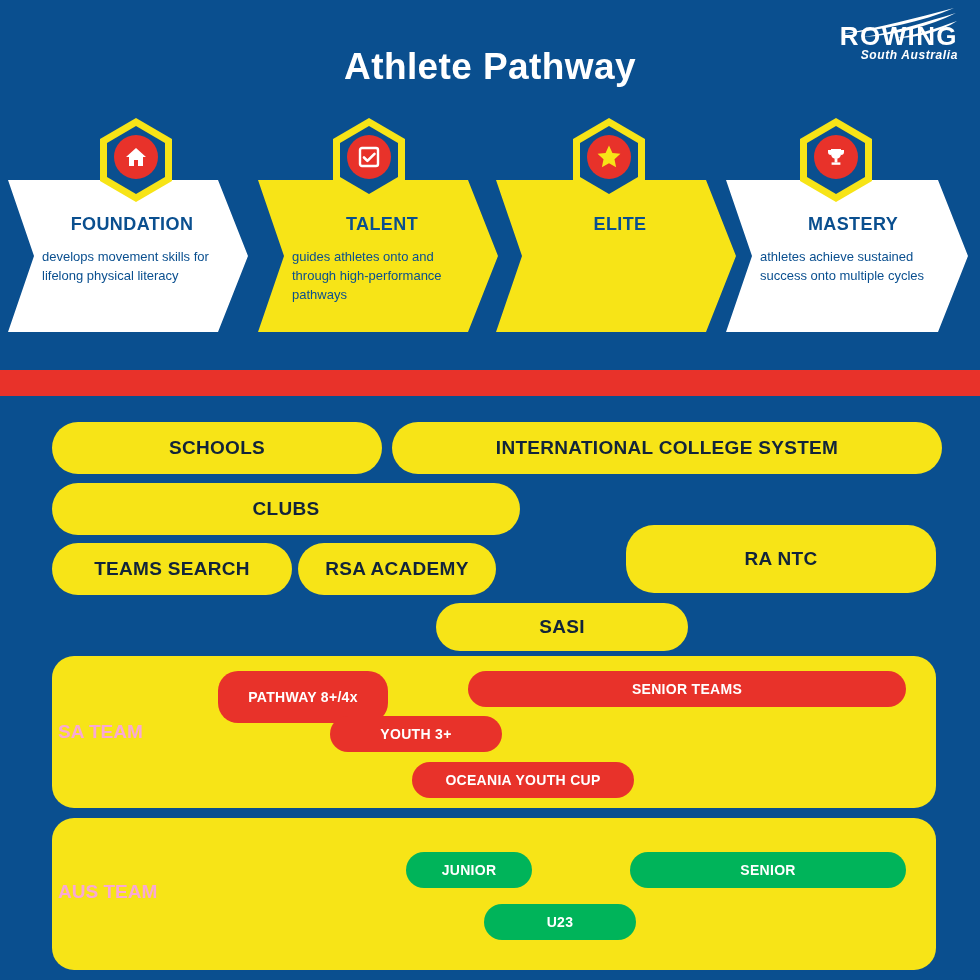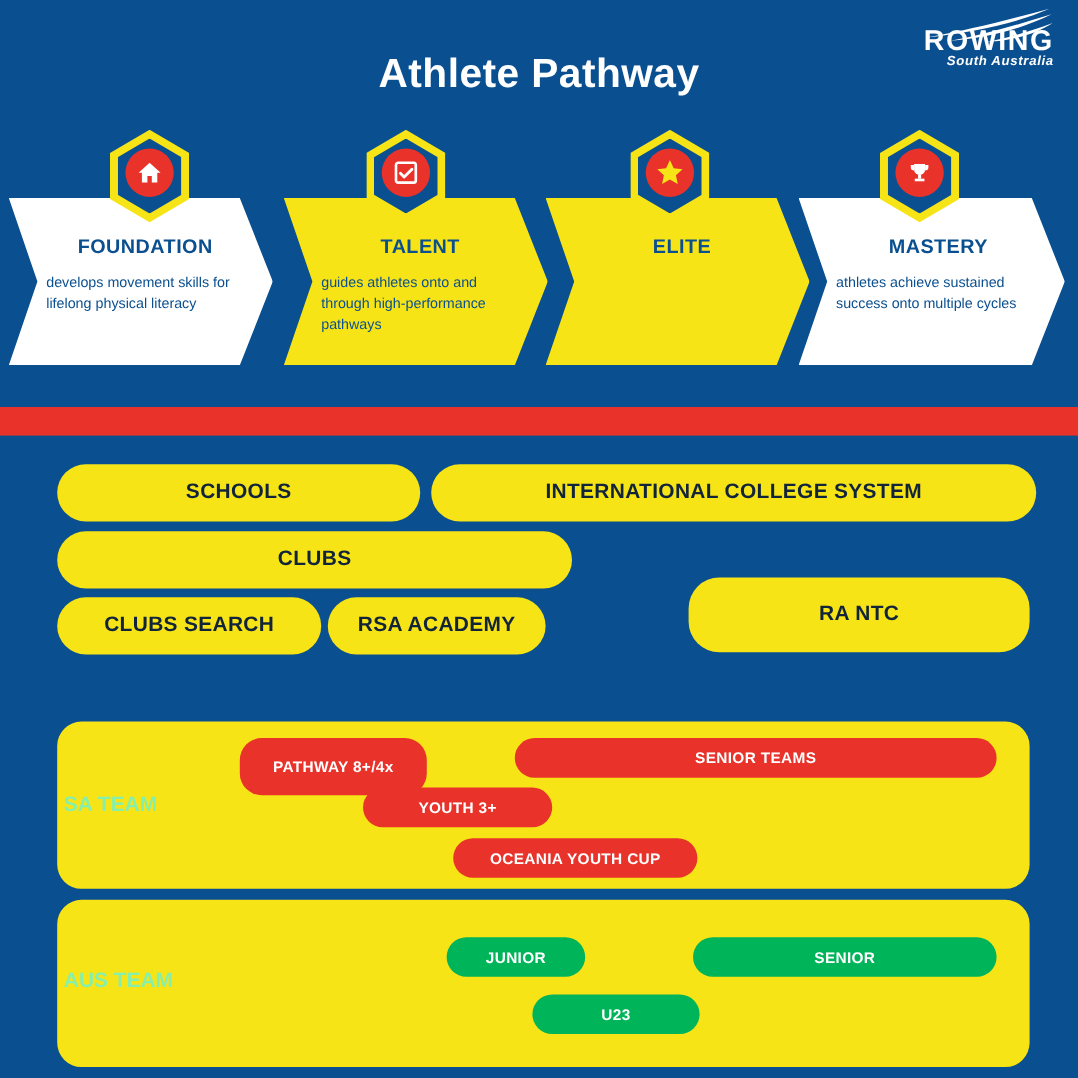--- a/index.html
+++ b/index.html
@@ -138,21 +138,21 @@
     font-size: 19px;
     letter-spacing: 0.3px;
   }
   .bigbox {
     position: absolute;
     background: #f7e417;
     border-radius: 22px;
   }
   .boxlabel {
     position: absolute;
-    color: #86efac;
+    color: #f9a8d4;
     font-weight: bold;
     font-size: 19px;
   }
   .chip {
     position: absolute;
     border-radius: 20px;
     color: #ffffff;
     font-weight: bold;
     font-size: 14px;
     display: flex;
@@ -244,24 +244,25 @@
 
 <div class="divider"></div>
 
 <div class="lower">
 
   <div class="pill" style="left:52px;  top:26px;  width:330px; height:52px;">SCHOOLS</div>
   <div class="pill" style="left:392px; top:26px;  width:550px; height:52px;">INTERNATIONAL COLLEGE SYSTEM</div>
 
   <div class="pill" style="left:52px;  top:87px;  width:468px; height:52px;">CLUBS</div>
 
-  <div class="pill" style="left:52px;  top:147px; width:240px; height:52px;">CLUBS SEARCH</div>
+  <div class="pill" style="left:52px;  top:147px; width:240px; height:52px;">TEAMS SEARCH</div>
   <div class="pill" style="left:298px; top:147px; width:198px; height:52px;">RSA ACADEMY</div>
   <div class="pill" style="left:626px; top:129px; width:310px; height:68px;">RA NTC</div>
 
+  <div class="pill" style="left:436px; top:207px; width:252px; height:48px;">SASI</div>
 
   <div class="bigbox" style="left:52px; top:260px; width:884px; height:152px;"></div>
   <div class="boxlabel" style="left:58px; top:325px;">SA TEAM</div>
   <div class="chip red" style="left:218px; top:275px; width:170px; height:52px;">PATHWAY 8+/4x</div>
   <div class="chip red" style="left:468px; top:275px; width:438px; height:36px;">SENIOR TEAMS</div>
   <div class="chip red" style="left:330px; top:320px; width:172px; height:36px;">YOUTH 3+</div>
   <div class="chip red" style="left:412px; top:366px; width:222px; height:36px;">OCEANIA YOUTH CUP</div>
 
   <div class="bigbox" style="left:52px; top:422px; width:884px; height:152px;"></div>
   <div class="boxlabel" style="left:58px; top:485px;">AUS TEAM</div>

